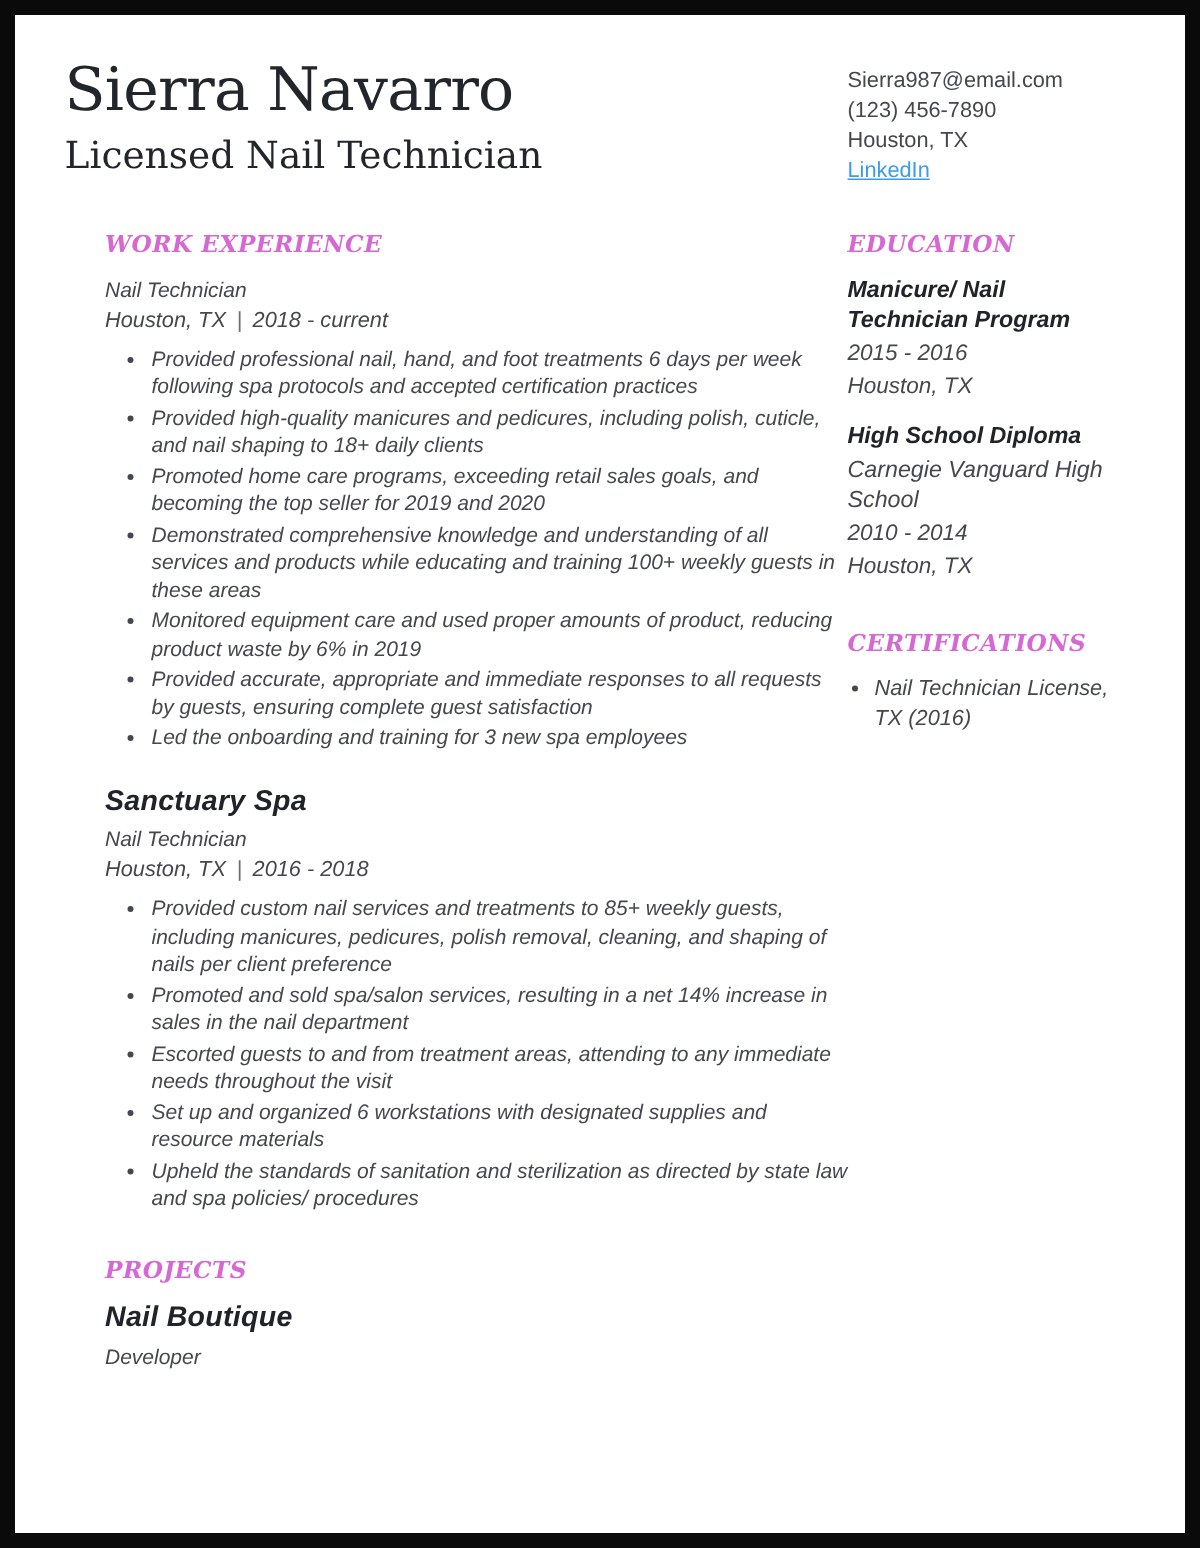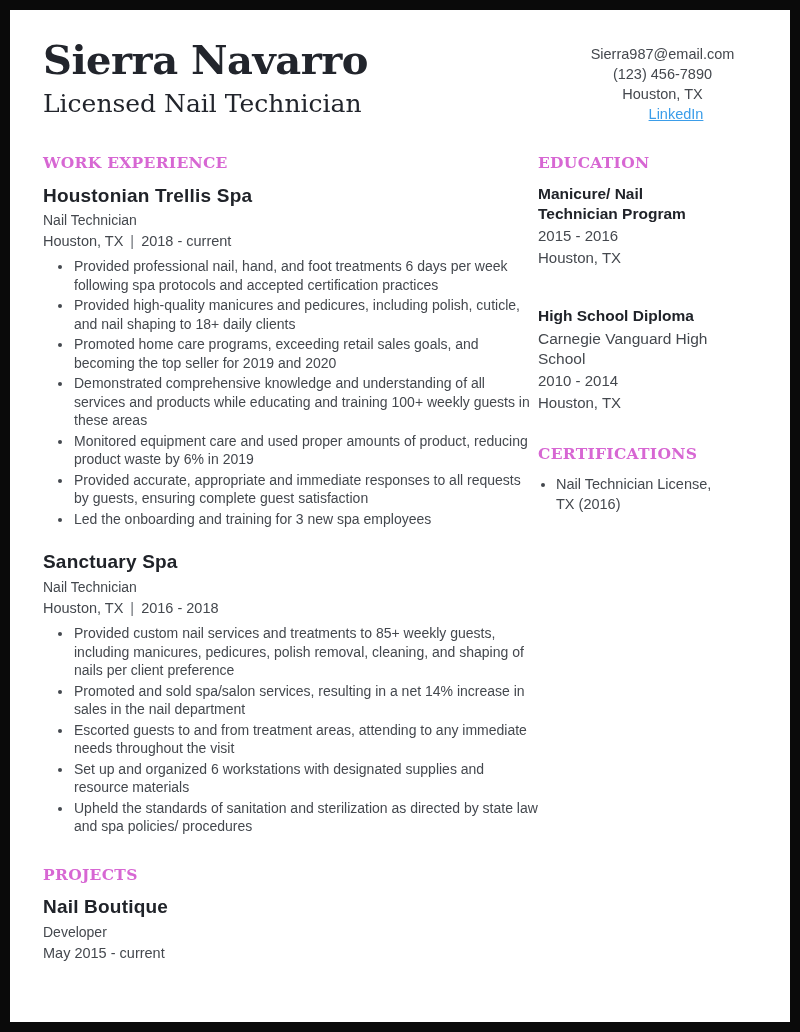--- a/index.html
+++ b/index.html
@@ -16,38 +16,37 @@
     width:800px;height:1032px;
     border:10px solid #0a0a0a;
     background:#fff;
     padding:28px 30px 0 33px;
     overflow:hidden;
   }
   
   .header{display:flex;justify-content:space-between;align-items:flex-start;}
   .name{
     font-family:"DejaVu Serif", serif;
-    font-size:40px;font-weight:700;line-height:1.1;
+    font-size:40px;font-weight:400;line-height:1.1;
     color:var(--ink-dark);letter-spacing:-0.5px;margin:0;
   }
   .subtitle{
     font-family:"DejaVu Serif", serif;
     font-size:25px;font-weight:400;line-height:1.25;
     color:var(--ink-dark);margin:6px 0 0 0;
   }
   .contact{
     width:195px;flex:0 0 195px;
     font-size:14.5px;line-height:20px;color:var(--ink-body);
     padding-top:6px;
-    text-align:center;
   }
   .contact .row{margin:0 0 0 0;}
-  .contact a{color:var(--link);text-decoration:underline;cursor:pointer;margin-left:27px;}
+  .contact a{color:var(--link);text-decoration:underline;cursor:pointer;}
   
-  .columns{display:flex;justify-content:flex-start;margin-top:30px;}
+  .columns{display:flex;justify-content:flex-end;margin-top:30px;font-style:italic;}
   .col-left{width:495px;flex:0 0 495px;}
   .col-right{width:195px;flex:0 0 195px;}
   
   .sec-heading{
     font-family:"DejaVu Serif", serif;
     font-size:15.5px;font-weight:700;letter-spacing:0.3px;
     color:var(--accent);margin:0 0 11px 0;line-height:1.2;
   }
   
   .job + .job{margin-top:22px;}
@@ -67,21 +66,21 @@
   }
   .projects-section{margin-top:30px;}
   
   ul.plain{
     margin:0;padding:0 0 0 18px;list-style:disc;
   }
   ul.plain li{
     font-size:14.5px;line-height:20px;color:var(--ink-body);margin-bottom:1px;
   }
   .col-right section + section{margin-top:32px;}
-  .edu + .edu{margin-top:38px;}
+  .edu + .edu{margin-top:13px;}
   .edu{max-width:186px;}
   .edu .degree{font-size:15.5px;font-weight:700;color:var(--ink-head);line-height:20px;}
   .edu .program{margin-top:4px;}
   .edu .school{font-size:15.5px;color:var(--ink-body);line-height:20px;margin-top:3px;}
   .edu .dates,.edu .loc{font-size:15px;color:var(--ink-body);line-height:20px;margin-top:2px;}
 </style>
 </head>
 <body>
 
 <div class="page">
@@ -100,21 +99,20 @@
   </header>
 
   <div class="columns">
 
     <div class="col-left">
 
       <section>
         <h3 class="sec-heading">WORK EXPERIENCE</h3>
 
         <article class="job">
-          <h4 class="company">Houstonian Trellis Spa</h4>
           <div class="role">Nail Technician</div>
           <div class="meta">
             <span>Houston, TX</span><span class="pipe">|</span><span>2018 - current</span>
           </div>
           <ul class="bullets">
             <li>Provided professional nail, hand, and foot treatments 6 days per week following spa protocols and accepted certification practices</li>
             <li>Provided high-quality manicures and pedicures, including polish, cuticle, and nail shaping to 18+ daily clients</li>
             <li>Promoted home care programs, exceeding retail sales goals, and becoming the top seller for 2019 and 2020</li>
             <li>Demonstrated comprehensive knowledge and understanding of all services and products while educating and training 100+ weekly guests in these areas</li>
             <li>Monitored equipment care and used proper amounts of product, reducing product waste by 6% in 2019</li>
@@ -137,21 +135,20 @@
             <li>Upheld the standards of sanitation and sterilization as directed by state law and spa policies/ procedures</li>
           </ul>
         </article>
       </section>
 
       <section class="projects-section">
         <h3 class="sec-heading">PROJECTS</h3>
         <article class="job">
           <h4 class="company">Nail Boutique</h4>
           <div class="role">Developer</div>
-          <div class="meta">May 2015 - current</div>
         </article>
       </section>
 
     </div>
 
     <div class="col-right">
 
 
       <section>
         <h3 class="sec-heading">EDUCATION</h3>

